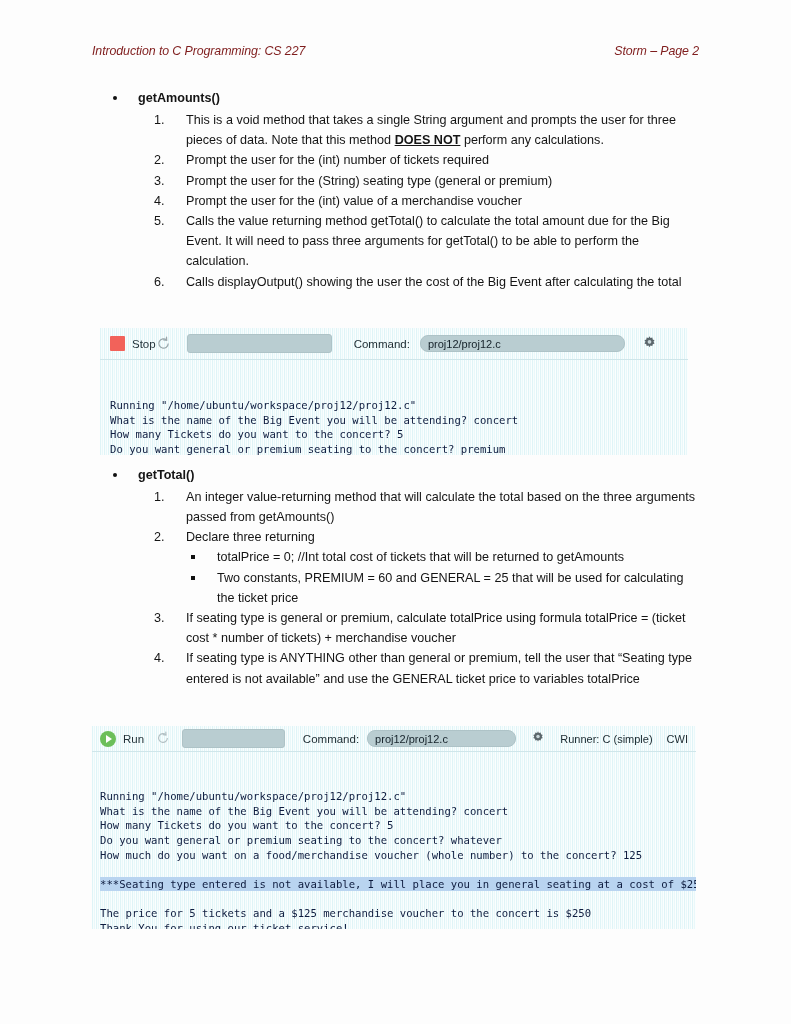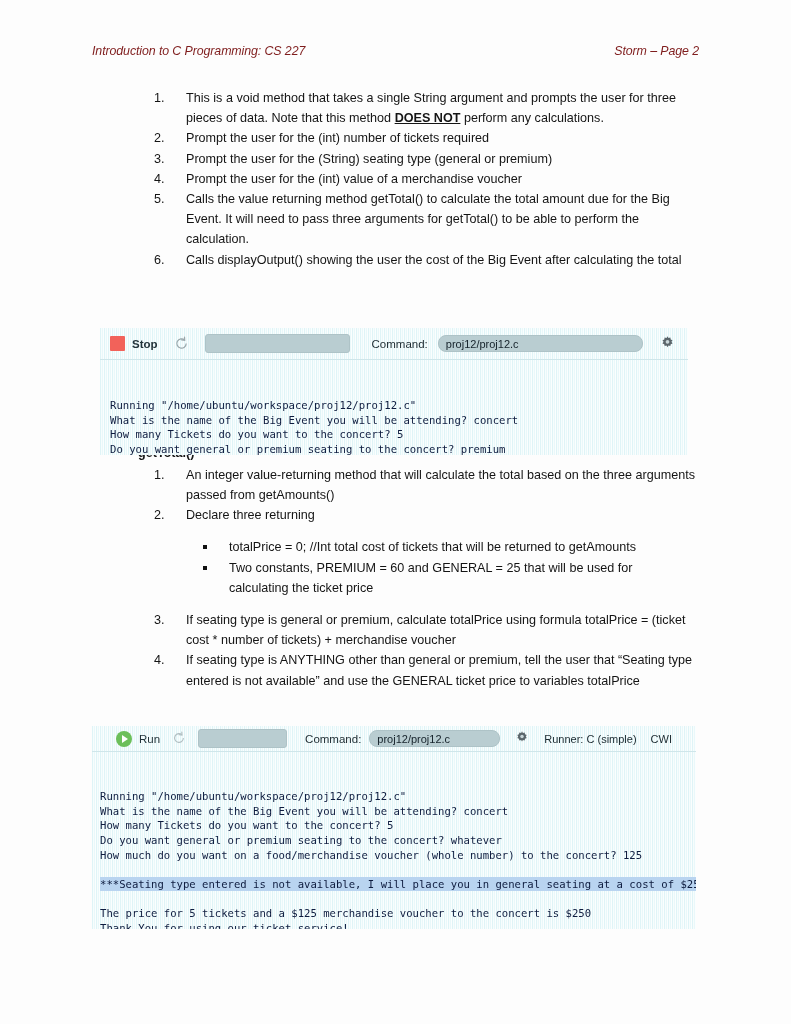--- a/index.html
+++ b/index.html
@@ -78,21 +78,21 @@
     position: absolute;
     left: 62px;
     top: 0;
     width: 26px;
     text-align: left;
     font-size: 12.6px;
   }
 
   ul.lvl3 {
     list-style: none;
-    margin: 12px;
+    margin: 0;
     padding: 0;
   }
   ul.lvl3 > li {
     position: relative;
     padding-left: 125px;
     font-size: 12.6px;
     line-height: 20.2px;
   }
   ul.lvl3 > li > .sq {
     position: absolute;
@@ -226,20 +226,21 @@
 
 <div class="page">
 
   <div class="doc-header">
     <span class="left">Introduction to C Programming: CS 227</span>
     <span class="right">Storm – Page 2</span>
   </div>
 
   <div class="content">
     <div id="outline-root">
+        <div class="lvl1"><span class="dot"></span><span>getAmounts()</span></div>
         <ol class="lvl2">
           <li><span class="num">1.</span><span>This is a void method that takes a single String argument and prompts the user for three pieces of data. Note that this method <u class="strong">DOES NOT</u> perform any calculations.</span></li>
           <li><span class="num">2.</span><span>Prompt the user for the (int) number of tickets required</span></li>
           <li><span class="num">3.</span><span>Prompt the user for the (String) seating type (general or premium)</span></li>
           <li><span class="num">4.</span><span>Prompt the user for the (int) value of a merchandise voucher</span></li>
           <li><span class="num">5.</span><span>Calls the value returning method getTotal() to calculate the total amount due for the Big Event. It will need to pass three arguments for getTotal()  to be able to perform the calculation.</span></li>
           <li><span class="num">6.</span><span>Calls displayOutput() showing the user the cost of the Big Event after calculating the total</span></li>
         </ol>
         <div style="height: 173px;"></div>
         <div class="lvl1"><span class="dot"></span><span>getTotal()</span></div>
@@ -251,21 +252,21 @@
             <li><span class="sq"></span><span>Two constants, PREMIUM = 60 and GENERAL = 25 that will be used for calculating the ticket price</span></li>
           </ul>
           <li><span class="num">3.</span><span>If seating type is general or premium, calculate totalPrice using formula totalPrice = (ticket cost * number of tickets) + merchandise voucher</span></li>
           <li><span class="num">4.</span><span>If seating type is ANYTHING other than general or premium, tell the user that “Seating type entered is not available” and use the GENERAL ticket price to variables totalPrice</span></li>
         </ol>
       </div>
   </div>
 
   <div class="terminal" style="left:100px; top:328px; width:588px; height:127px;">
     <div class="term-toolbar" style="height:32px; padding:0 10px;">
-      <div class="tb-btn" style="margin-right:16px;font-weight:bold;">
+      <div class="tb-btn" style="">
         <span class="stop-square"></span>
         <span class="tb-label">Stop</span>
       </div>
       <span class="refresh-icon" style="margin-right:16px;">
         <svg viewBox="0 0 16 16" width="15" height="15" fill="none" stroke="#9aa7ab" stroke-width="1.3">
           <path d="M13 8a5 5 0 1 1-1.6-3.7"></path>
           <path d="M11.2 1.2 L11.4 4.6 L8.1 4.2" stroke-linecap="round"></path>
         </svg>
       </span>
       <span class="blank-field" style="width:143px; margin-right:22px;" title=""></span>
@@ -277,21 +278,21 @@
           <circle cx="10" cy="8" r="2.2" fill="#c9d7da"></circle>
         </svg>
       </span>
     </div>
     <div class="term-body" style="padding:9px 10px 0 10px;">
       <div id="term1-lines"><div><span class="bold">Running "/home/ubuntu/workspace/proj12/proj12.c"</span></div><div><span>What is the name of the Big Event you will be attending? concert</span></div><div><span>How many Tickets do you want to the concert? 5</span></div><div><span>Do you want general or premium seating to the concert? premium</span></div></div>
     </div>
   </div>
 
   <div class="terminal" style="left:92px; top:726px; width:604px; height:203px;">
-    <div class="term-toolbar" style="height:26px; padding:0 24px;">
+    <div class="term-toolbar" style="height:26px; padding:0 8px;">
       <div class="tb-btn" style="margin-right:12px;">
         <span class="run-circle">
             <span class="tri"></span>
           </span>
         <span class="tb-label">Run</span>
       </div>
       <span class="refresh-icon" style="margin-right:12px;">
         <svg viewBox="0 0 16 16" width="14" height="14" fill="none" stroke="#b3c0c4" stroke-width="1.3">
           <path d="M13 8a5 5 0 1 1-1.6-3.7"></path>
           <path d="M11.2 1.2 L11.4 4.6 L8.1 4.2" stroke-linecap="round"></path>

